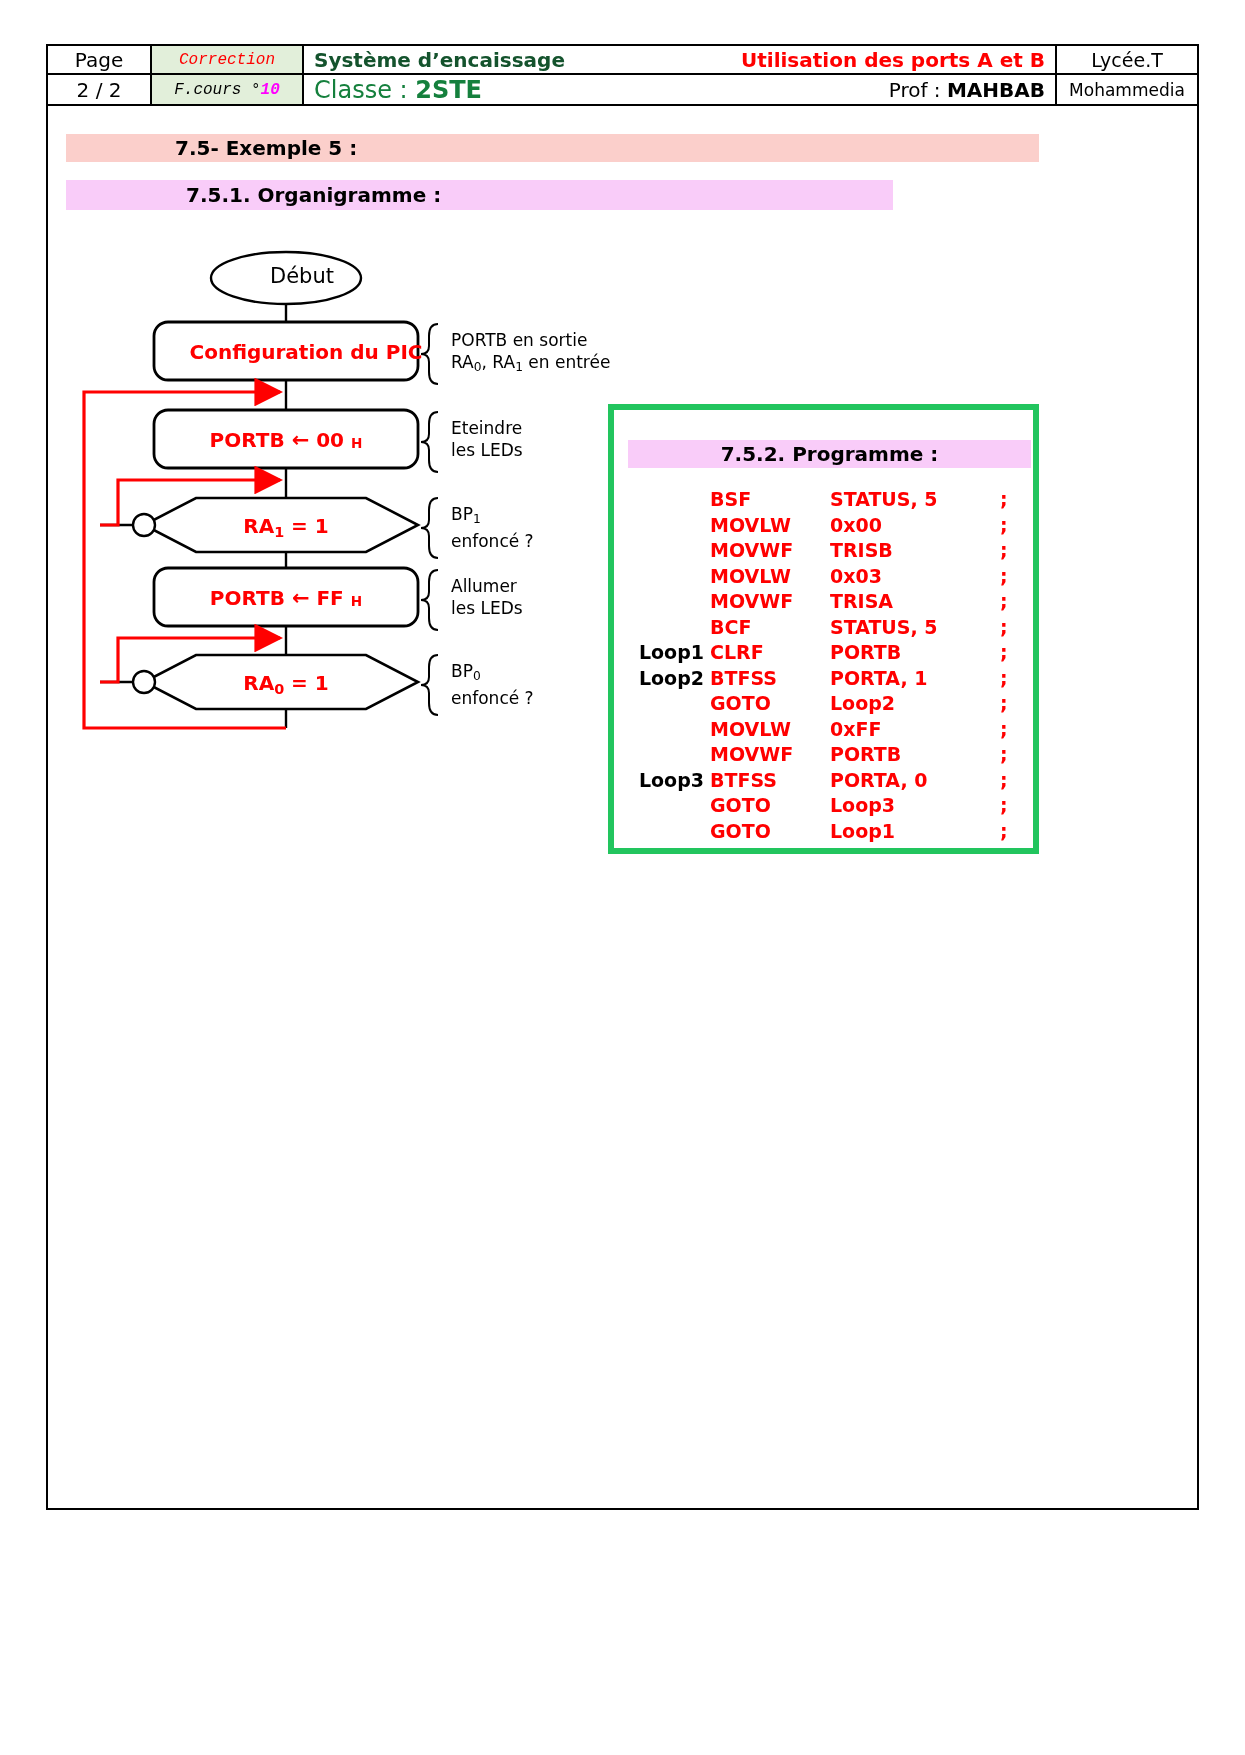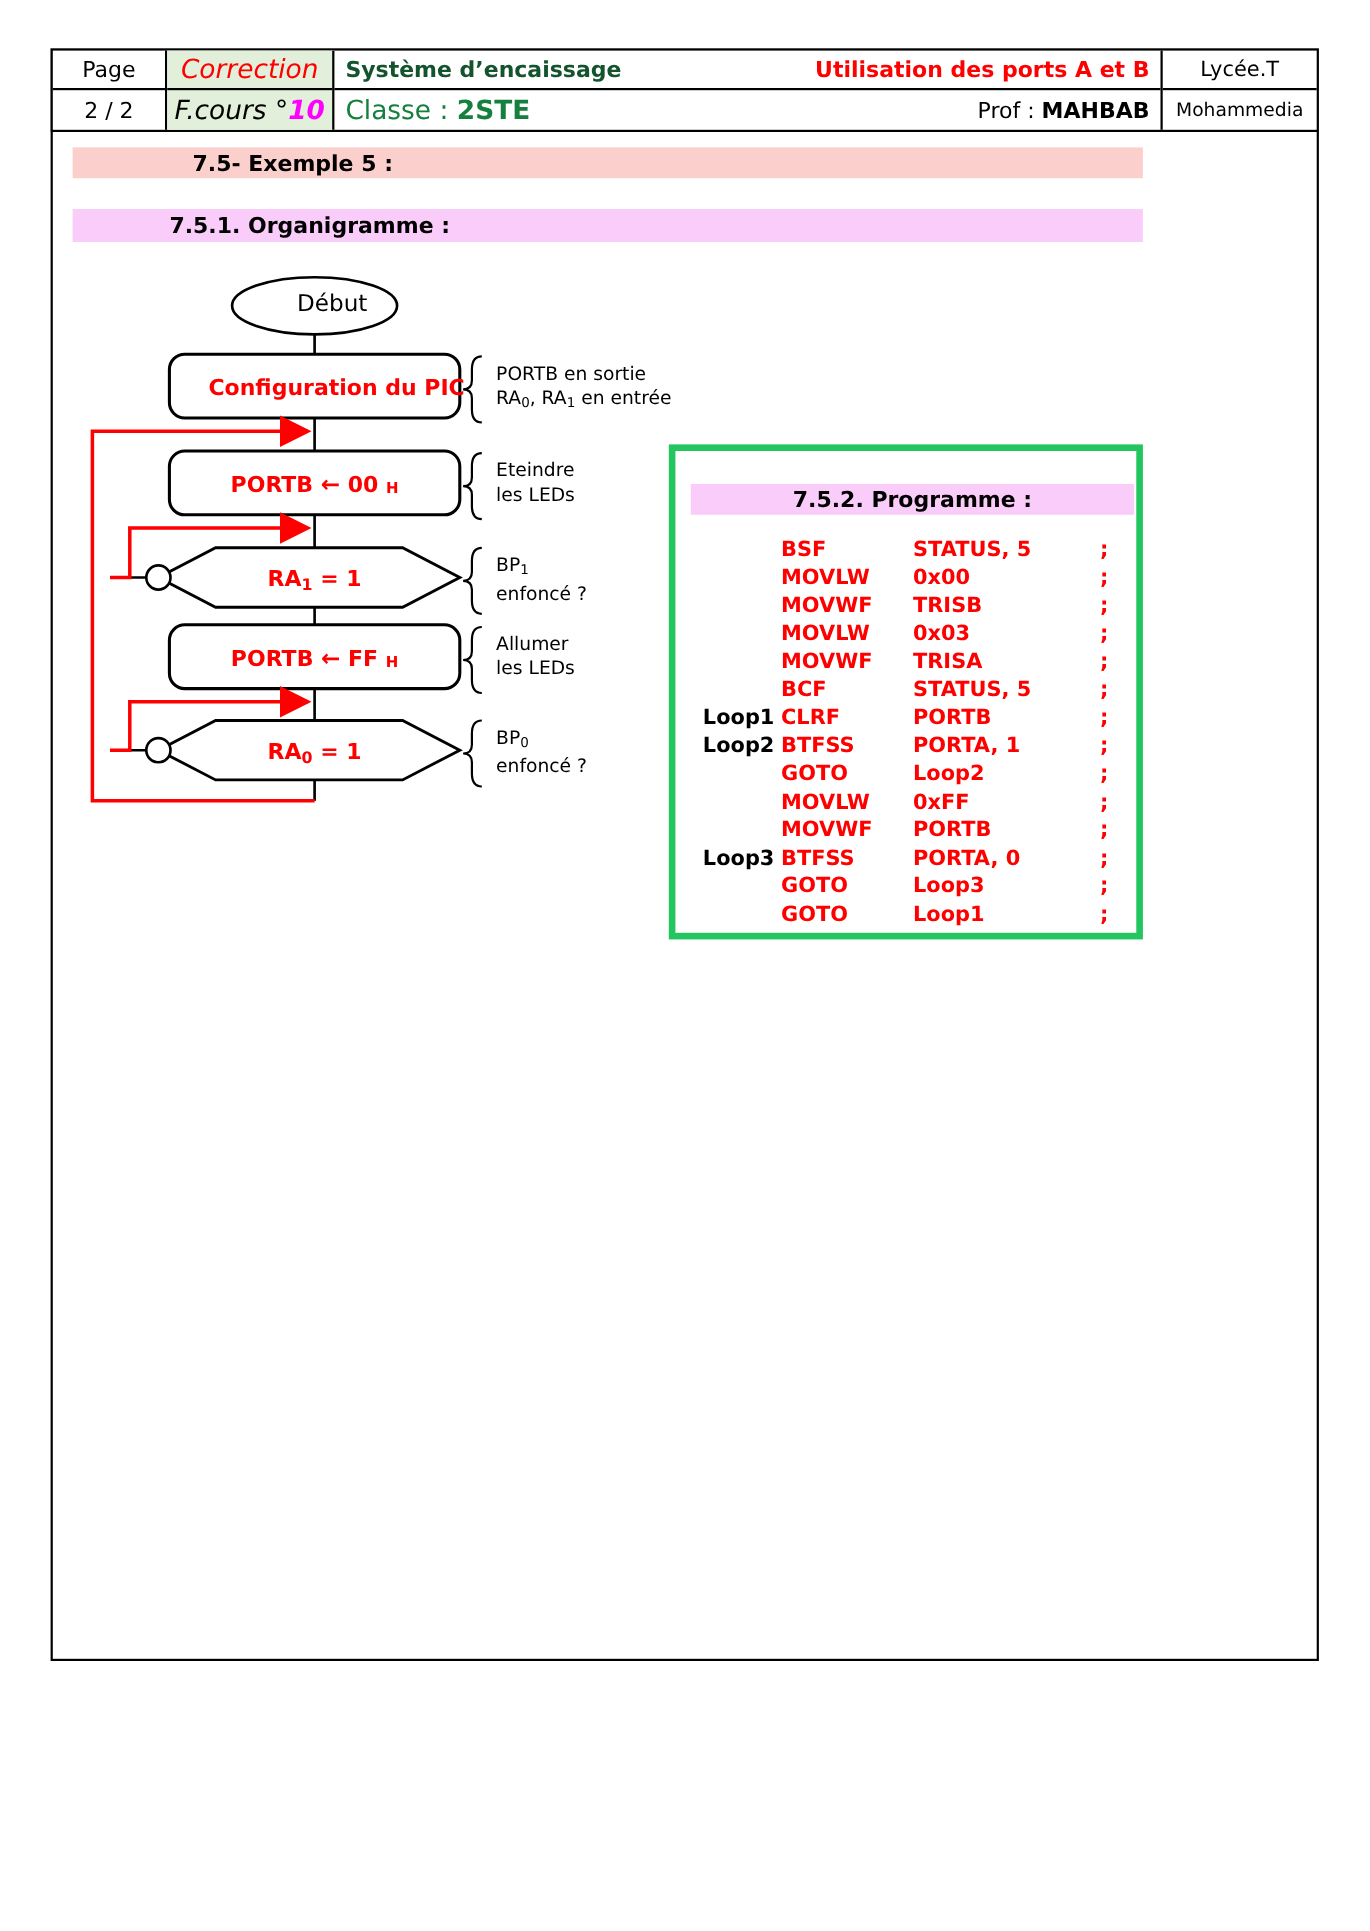--- a/index.html
+++ b/index.html
@@ -20,21 +20,21 @@
     left: 46px; top: 44px;
     width: 1153px; height: 1466px;
     border: 2px solid #000;
     background: #fff;
   }
 
   
   #header {
     position: absolute;
     left: 46px; top: 44px;
-    width: 1153px; height: 76px;
+    width: 1153px; height: 62px;
     display: flex;
     border: 2px solid #000;
     background: #fff;
     z-index: 5;
   }
   .hcell {
     border-right: 2px solid #000;
     display: flex;
     flex-direction: column;
     justify-content: stretch;
@@ -56,21 +56,22 @@
     justify-content: center;
     font-size: 20px;
     color: #000;
   }
 
   
   #col-corr { width: 152px; background: #e2efda; }
   #col-corr .hrow-top, #col-corr .hrow-bot {
     justify-content: center;
     font-style: italic;
-    font-size: 24px;
+    font-size: 16px;
+    font-family: Liberation Mono, monospace;
   }
   #col-corr .hrow-top { color: #ff0000; }
   #col-corr .hrow-bot { color: #000; }
   .fcours-num { color: #ff00ff; font-weight: bold; font-style: italic; }
 
   
   #col-mid { flex: 1 1 auto; }
   #col-mid .hrow-top, #col-mid .hrow-bot {
     padding: 0 10px;
     justify-content: space-between;
@@ -100,25 +101,25 @@
     color: #000;
   }
   #banner-ex {
     left: 66px; top: 134px;
     width: 973px; height: 28px;
     background: #fbcfcb;
     font-size: 20px;
     padding-left: 109px;
   }
   #banner-org {
-    left: 66px; top: 190px;
-    width: 973px; height: 30px;
+    left: 66px; top: 180px;
+    width: 827px; height: 30px;
     background: #f9ccf9;
     font-size: 20px;
-    padding-left: 88px;
+    padding-left: 120px;
   }
 
   
   #flowchart {
     position: absolute;
     left: 46px; top: 230px;
     width: 620px; height: 520px;
   }
   #flowchart svg { display: block; }
 

